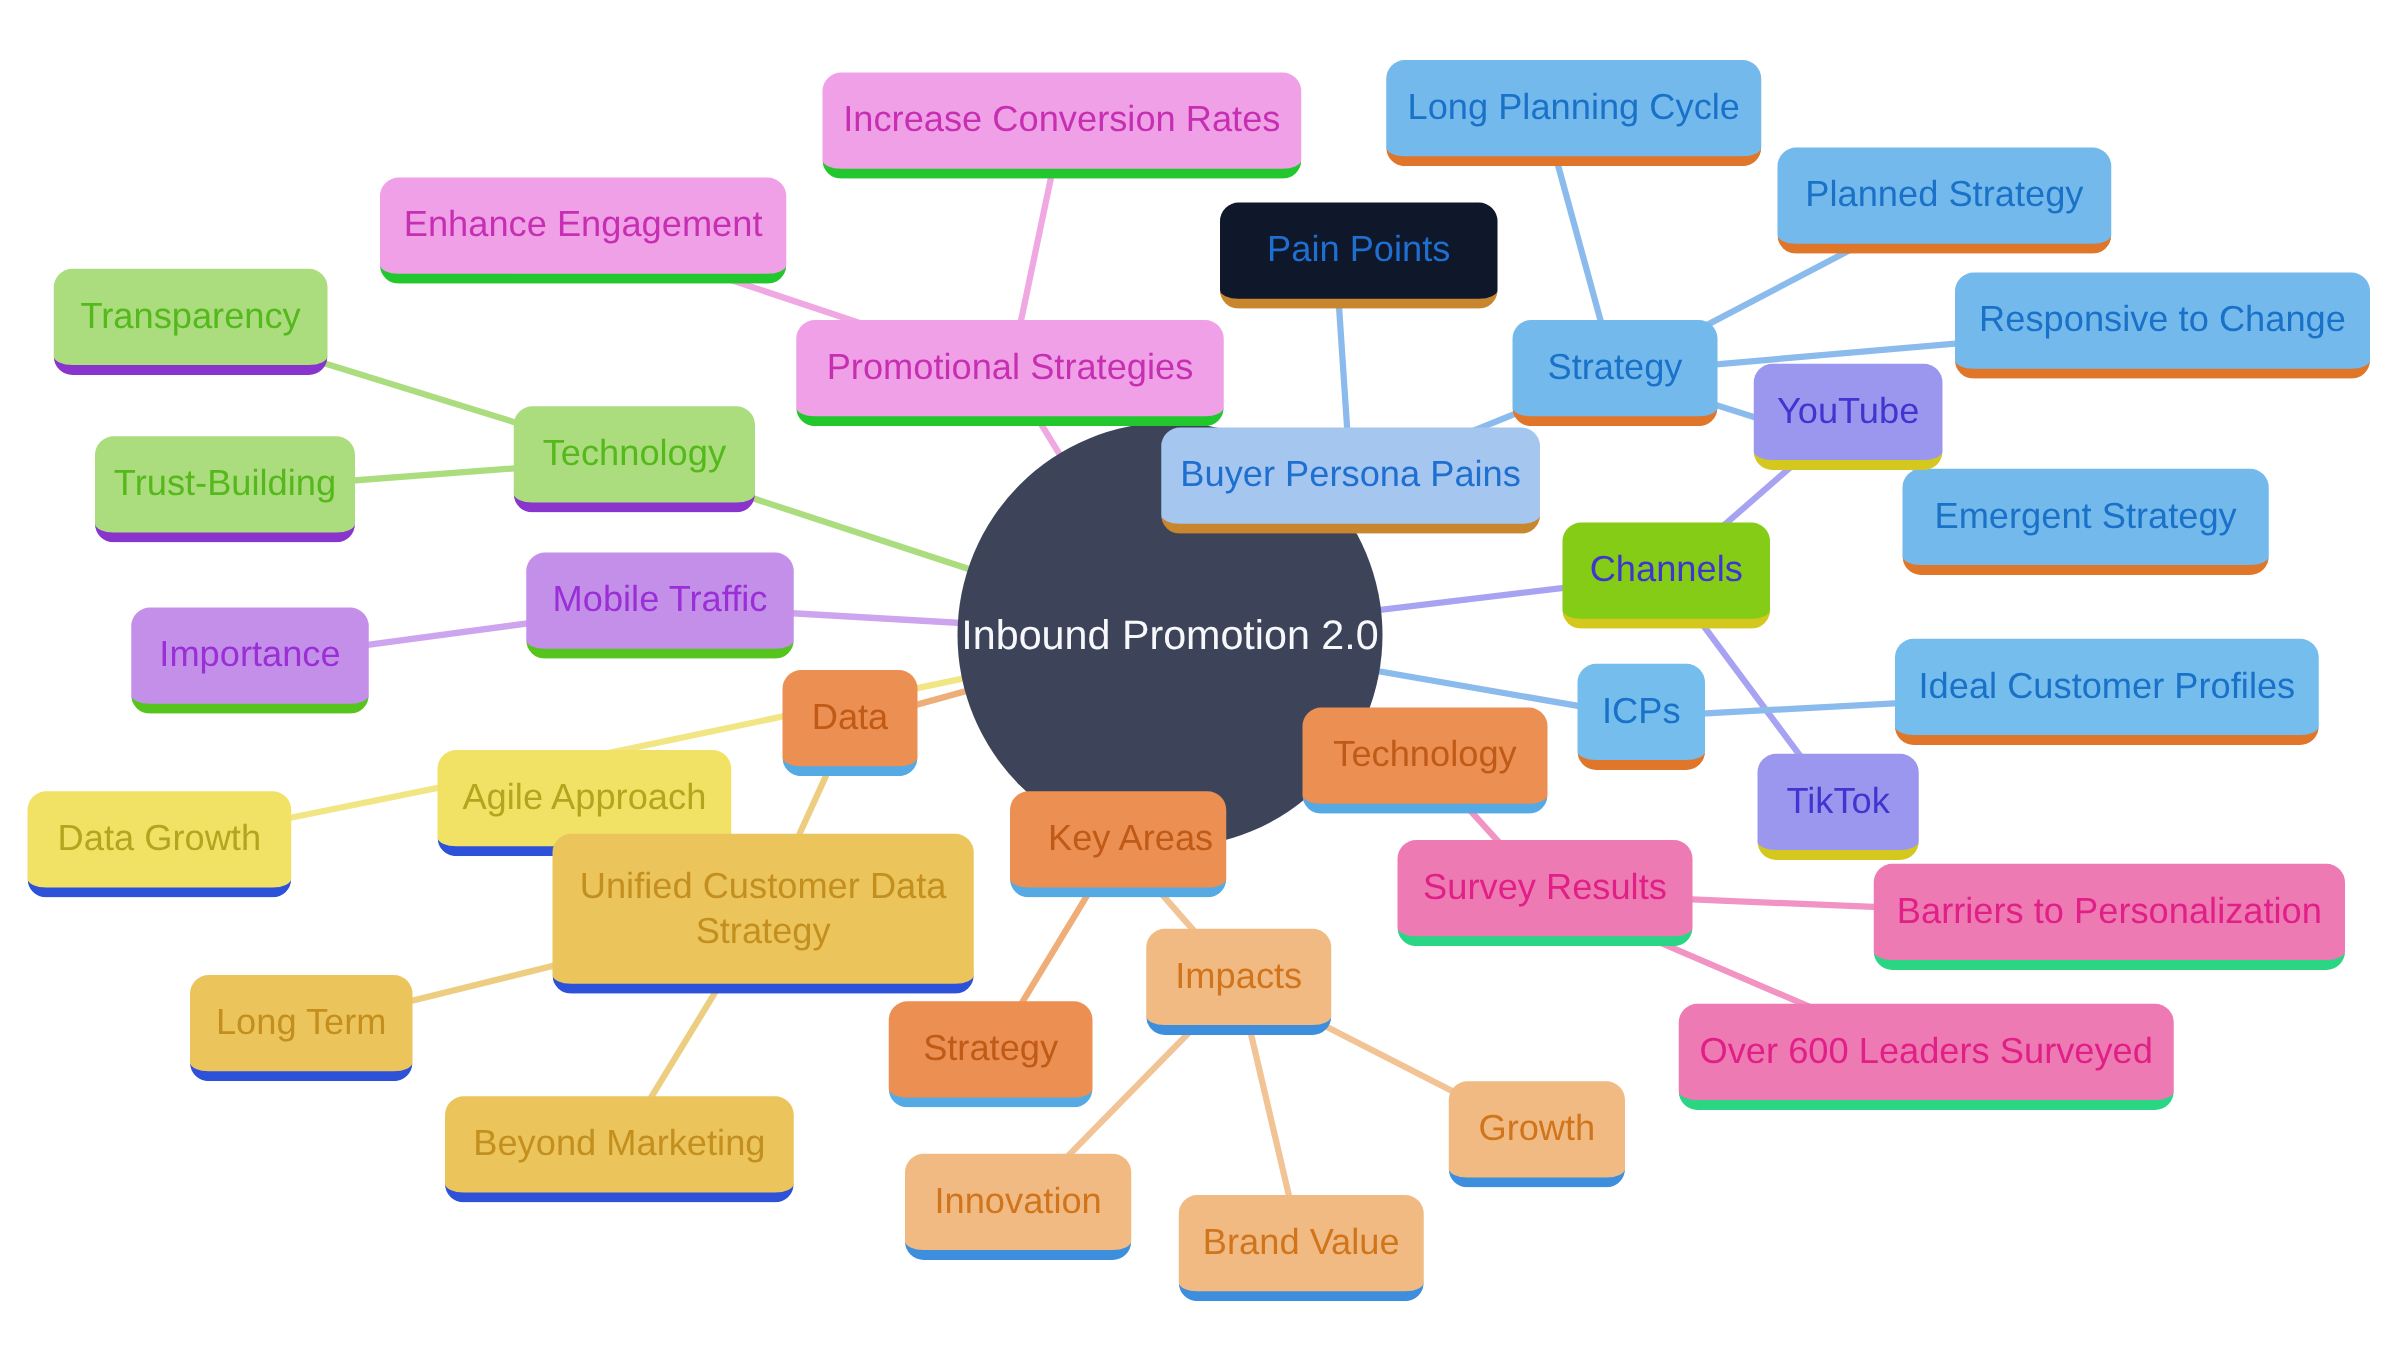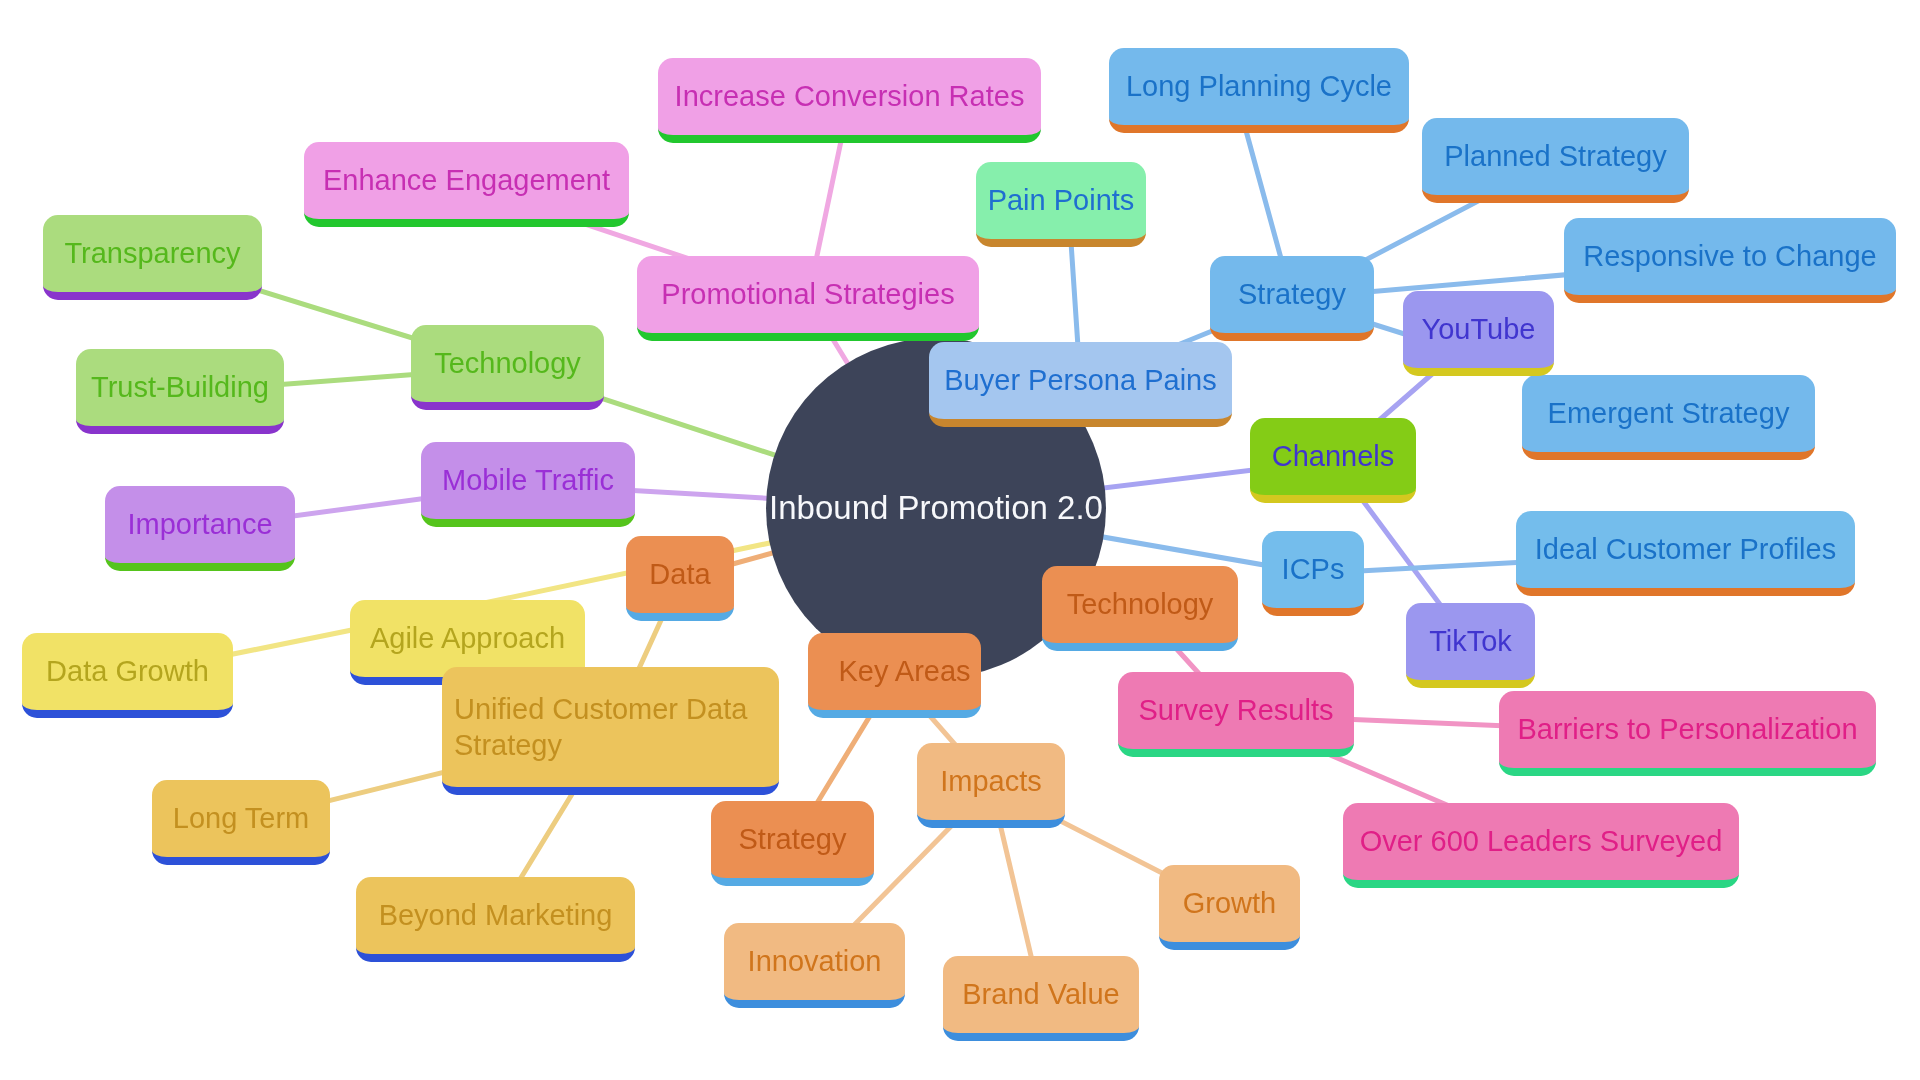--- a/index.html
+++ b/index.html
@@ -6,21 +6,21 @@
   #canvas{
     position:relative;width:1920px;height:1080px;overflow:hidden;background:#ffffff;
     font-family:"Liberation Sans", sans-serif;
   }
   #edges{position:absolute;left:0;top:0;width:1920px;height:1080px;z-index:1;}
   .node{
     position:absolute;z-index:3;display:flex;align-items:center;justify-content:center;
     border-radius:15px;border-bottom:8px solid transparent;
     font-size:29px;white-space:nowrap;box-sizing:border-box;cursor:pointer;
   }
-  .node.wrap{white-space:normal;text-align:left;line-height:1.25;padding:0 12px;}
+  .node.wrap{white-space:normal;text-align:center;line-height:1.25;padding:0 12px;}
   #central{
     position:absolute;z-index:2;border-radius:50%;display:flex;align-items:center;justify-content:center;
     font-size:33px;cursor:pointer;
   }
 </style>
 </head>
 <body>
 
 <div id="canvas">
   <svg id="edges" viewBox="0 0 1920 1080" xmlns="http://www.w3.org/2000/svg">
@@ -66,21 +66,21 @@
   </div>
 <div class="node" style="left: 658px; top: 58px; width: 383px; height: 85px; background: rgb(240, 160, 230); color: rgb(199, 47, 179); border-bottom-color: rgb(34, 199, 46);">
       <span>Increase Conversion Rates</span>
     </div>
     <div class="node" style="left: 304px; top: 142px; width: 325px; height: 85px; background: rgb(240, 160, 230); color: rgb(199, 47, 179); border-bottom-color: rgb(34, 199, 46);">
       <span>Enhance Engagement</span>
     </div>
     <div class="node" style="left: 637px; top: 256px; width: 342px; height: 85px; background: rgb(240, 160, 230); color: rgb(199, 47, 179); border-bottom-color: rgb(34, 199, 46);">
       <span>Promotional Strategies</span>
     </div>
-    <div class="node" style="left: 976px; top: 162px; width: 170px; height: 85px; background: #86efac; color: rgb(31, 111, 208); border-bottom-color: rgb(200, 134, 46);">
+    <div class="node" style="left: 976px; top: 162px; width: 222px; height: 85px; background: #0f172a; color: rgb(31, 111, 208); border-bottom-color: rgb(200, 134, 46);">
       <span>Pain Points</span>
     </div>
     <div class="node" style="left: 929px; top: 342px; width: 303px; height: 85px; background: rgb(164, 198, 239); color: rgb(31, 111, 208); border-bottom-color: rgb(200, 134, 46);">
       <span>Buyer Persona Pains</span>
     </div>
     <div class="node" style="left: 1085px; top: 48px; width: 300px; height: 85px; background: rgb(116, 185, 236); color: rgb(26, 114, 200); border-bottom-color: rgb(224, 118, 42); margin-left: 24px;">
       <span>Long Planning Cycle</span>
     </div>
     <div class="node" style="left: 1422px; top: 118px; width: 267px; height: 85px; background: rgb(116, 185, 236); color: rgb(26, 114, 200); border-bottom-color: rgb(224, 118, 42);">
       <span>Planned Strategy</span>

